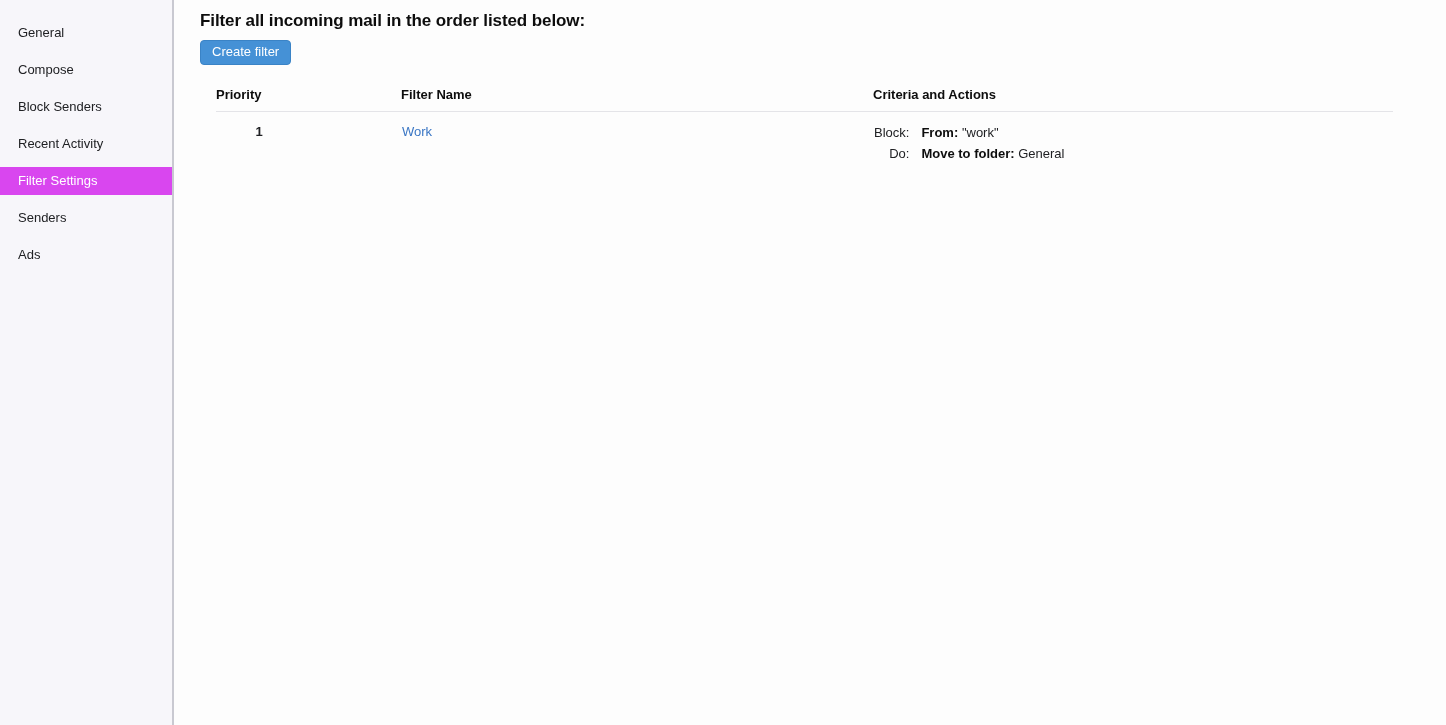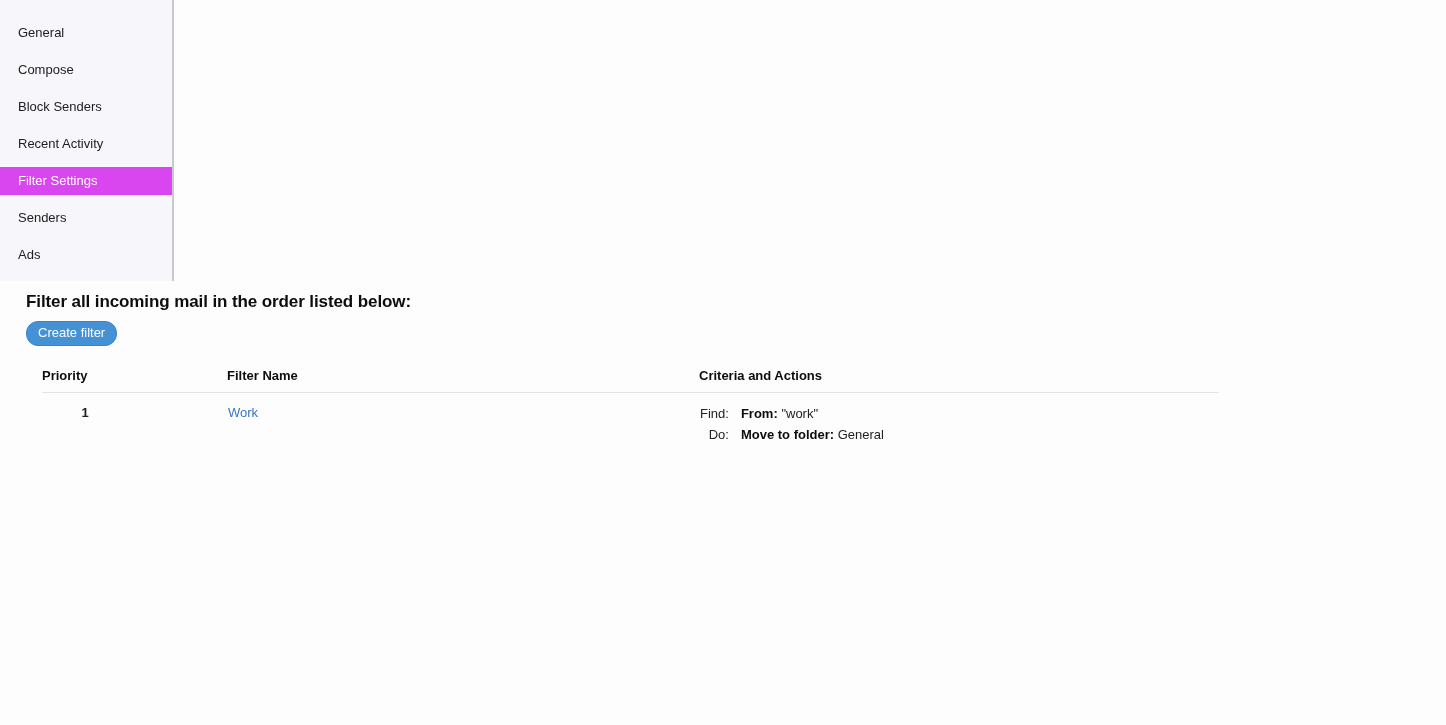--- a/index.html
+++ b/index.html
@@ -13,21 +13,20 @@
     background: #fdfdfd;
     font-family: "Liberation Sans", sans-serif;
     -webkit-font-smoothing: antialiased;
   }
 
   .app {
     display: flex;
     width: 1446px;
     height: 725px;
     align-items: stretch;
-    flex-direction: column;
   }
 
   
   .sidebar {
     width: 174px;
     min-width: 174px;
     background: #f7f6fa;
     border-right: 2px solid #c9c9d1;
     box-sizing: border-box;
     padding-top: 19px;
@@ -71,21 +70,21 @@
     line-height: 22px;
     letter-spacing: -0.1px;
   }
 
   .create-filter-btn {
     margin-top: 8px;
     display: inline-block;
     background: #4591d6;
     color: #ffffff;
     border: 1px solid #3a83c6;
-    border-radius: 12px;
+    border-radius: 4px;
     font-size: 13px;
     font-family: "Liberation Sans", sans-serif;
     padding: 4px 11px 5px 11px;
     line-height: 14px;
     cursor: pointer;
   }
 
   
   .filter-table {
     margin-top: 22px;
@@ -186,21 +185,21 @@
       <tbody>
         <tr>
           <td class="cell-priority">1</td>
           <td>
             <a class="filter-name-link">Work</a>
           </td>
           <td>
             <table class="criteria-table">
               <tbody>
                   <tr>
-                <td class="criteria-label">Find:</td>
+                <td class="criteria-label">Block:</td>
                 <td class="criteria-value"><b>From:</b> <span>"work"</span></td>
               </tr>
               <tr>
                 <td class="criteria-label">Do:</td>
                 <td class="criteria-value"><b>Move to folder:</b> <span>General</span></td>
               </tr>
             </tbody>
               </table>
           </td>
         </tr>

